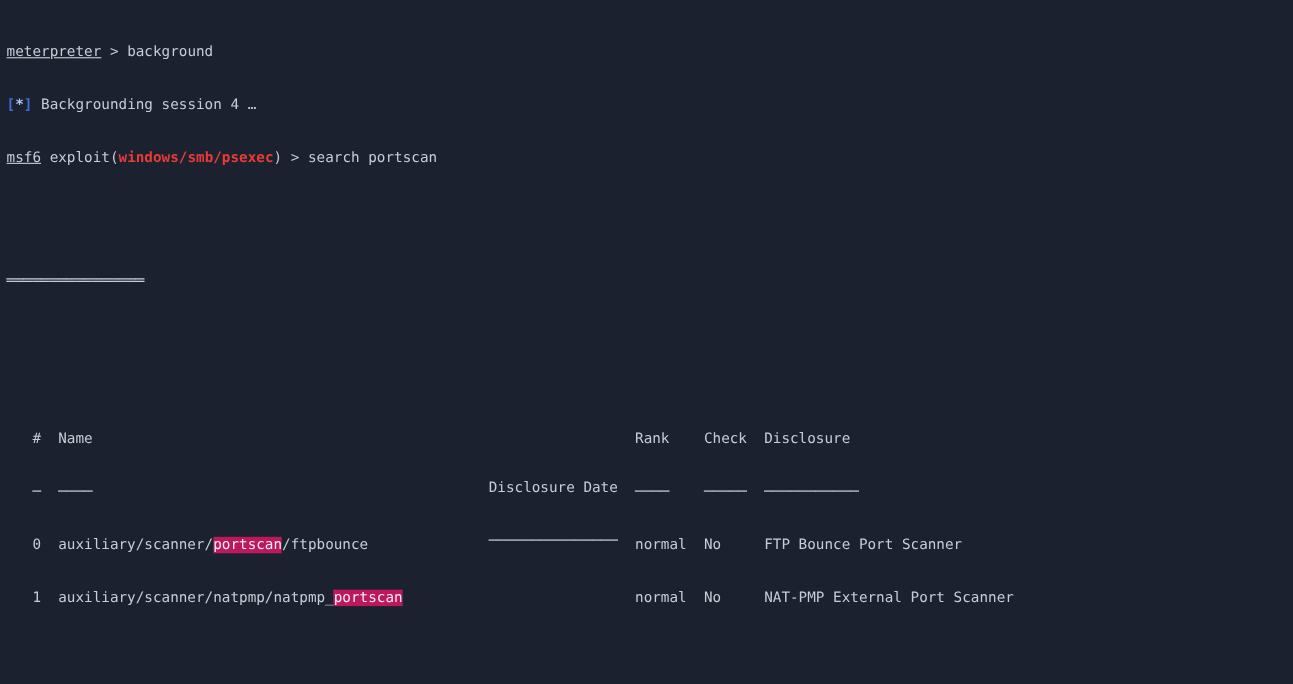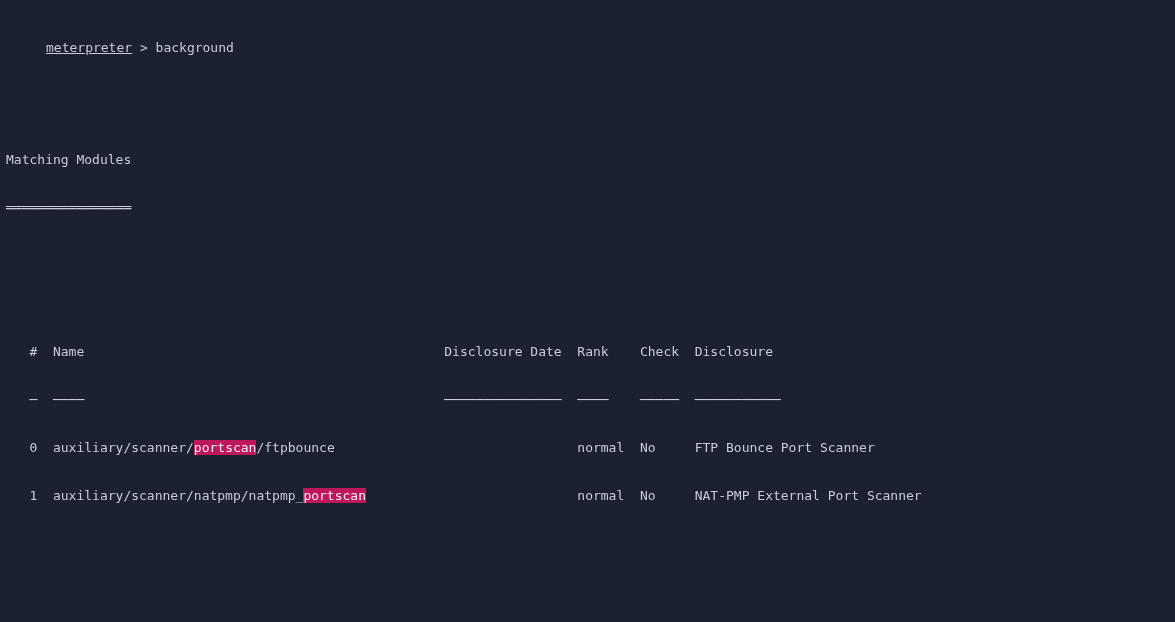--- a/index.html
+++ b/index.html
@@ -5,40 +5,41 @@
   html,body{margin:0;padding:0;background:#10141d;}
   .term{
     width:1175px;height:622px;box-sizing:border-box;
     background:#1b212f;color:#c7ccd6;
     padding:8px 0 0 6px;overflow:hidden;
     font-family:"DejaVu Sans Mono",monospace;
     font-size:13px;line-height:16px;white-space:pre;
   }
   .line{height:16px;}
   .gap{height:16px;}
-  .u{text-decoration:underline;margin-left:40px;}
+  .u{text-decoration:underline;}
   .mod{color:#e93b38;font-weight:bold;}
   .blue{color:#3e6fd8;font-weight:bold;}
   .star{color:#aac4f5;font-weight:bold;}
   .hl{background:#be185d;color:#f4edf8;}
   .c{display:inline-block;vertical-align:top;}
   .mt-idx{margin-left:3ch;width:3ch;}
   .mt-name{width:50ch;}
-  .mt-date{width:17ch;}
+  .mt-date{width:17ch;margin-top:44px;}
   .mt-rank{width:8ch;}
   .mt-check{width:7ch;}
 </style>
 </head>
 <body>
 
 <div class="term">
   <div class="line"><span class="u">meterpreter</span><span> &gt; </span><span>background</span></div>
+  <div class="line"><span class="blue">[</span><span class="star">*</span><span class="blue">]</span><span> Backgrounding session 4 …</span></div>
+  <div class="line"><span class="u">msf6</span><span> exploit(</span><span class="mod">windows/smb/psexec</span><span>) &gt; </span><span>search portscan</span></div>
   <div class="gap"></div>
 
-  <div class="line"><span>Matching Modules</span></div>
   <div class="line"><span>════════════════</span></div>
   <div class="gap"></div>
 
   <div>
     <div class="line"><span class="c mt-idx">#</span><span class="c mt-name">Name</span><span class="c mt-date">Disclosure Date</span><span class="c mt-rank">Rank</span><span class="c mt-check">Check</span><span class="c">Disclosure</span></div>
     <div class="line"><span class="c mt-idx">─</span><span class="c mt-name">────</span><span class="c mt-date">───────────────</span><span class="c mt-rank">────</span><span class="c mt-check">─────</span><span class="c">───────────</span></div>
     <div class="line"><span class="c mt-idx">0</span><span class="c mt-name"><span>auxiliary/scanner/</span><span class="hl">portscan</span><span>/ftpbounce</span></span><span class="c mt-date"></span><span class="c mt-rank">normal</span><span class="c mt-check">No</span><span class="c">FTP Bounce Port Scanner</span></div>
     <div class="line"><span class="c mt-idx">1</span><span class="c mt-name"><span>auxiliary/scanner/natpmp/natpmp_</span><span class="hl">portscan</span><span></span></span><span class="c mt-date"></span><span class="c mt-rank">normal</span><span class="c mt-check">No</span><span class="c">NAT-PMP External Port Scanner</span></div>
     
     

